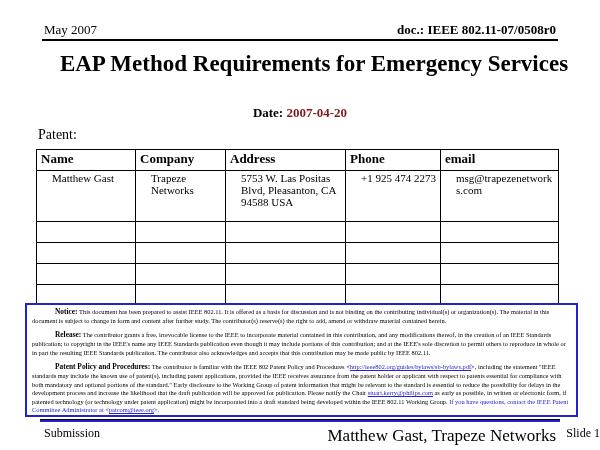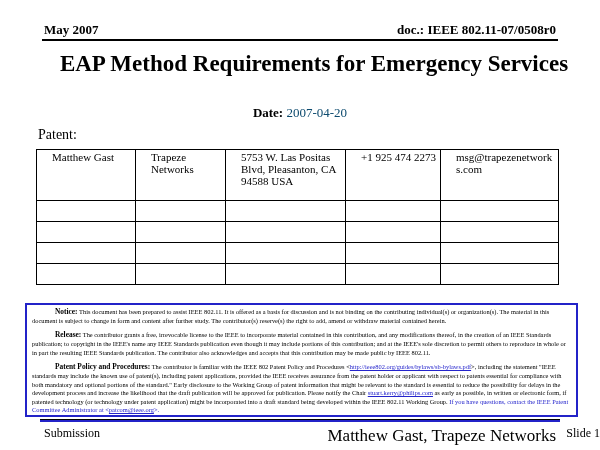--- a/index.html
+++ b/index.html
@@ -1,32 +1,32 @@
 <!DOCTYPE html>
 <html><head>
 <meta charset="utf-8">
 <style>
   html,body{margin:0;padding:0;}
   body{
     width:600px;height:450px;background:#ffffff;position:relative;overflow:hidden;
     font-family:"Liberation Serif","DejaVu Serif",serif;color:#000;
   }
   
-  .hdr-left{position:absolute;left:44px;top:22px;font-size:13px;font-weight:bold;}
+  .hdr-left{position:absolute;left:44px;top:22px;font-size:13px;font-weight:normal;}
   .hdr-right{position:absolute;right:44px;top:22px;font-size:13px;font-weight:bold;}
   .hdr-rule{position:absolute;left:42px;right:42px;top:39px;height:0;border-top:2px solid #000;}
   
   .title{
     position:absolute;left:0;right:0;top:50px;text-align:center;
     font-size:23px;font-weight:bold;line-height:1.18;padding-left:28px;
   }
   .title-inner{display:inline-block;max-width:510px;}
   .date-line{position:absolute;left:0;right:0;top:105px;text-align:center;font-size:13px;}
   .date-line .lbl{font-weight:bold;}
-  .date-line .val{color:#0c4a6e;}
+  .date-line .val{color:#7f1d1d;font-weight:bold;}
   
   .authors-label{position:absolute;left:38px;top:127px;font-size:14px;}
   table.authors{
     position:absolute;left:36px;top:149px;width:522px;
     border-collapse:collapse;table-layout:fixed;
   }
   table.authors th,table.authors td{
     border:1px solid #000;padding:1px 4px;vertical-align:top;text-align:left;
     font-size:11px;overflow:hidden;
   }
@@ -76,20 +76,27 @@
 
 <table class="authors">
   <colgroup>
     <col class="col-name">
       <col class="col-company">
       <col class="col-address">
       <col class="col-phone">
       <col class="col-email">
   </colgroup>
   <tbody>
+      <tr>
+    <th>Name</th>
+    <th>Company</th>
+    <th>Address</th>
+    <th>Phone</th>
+    <th>email</th>
+  </tr>
   <tr class="author-row">
     <td>Matthew Gast</td>
     <td>Trapeze Networks</td>
     <td>5753 W. Las Positas Blvd, Pleasanton, CA 94588 USA</td>
     <td>+1 925 474 2273</td>
     <td class="email-cell">msg@trapezenetworks.com</td>
   </tr>
   <tr>
     <td></td>
         <td></td>

